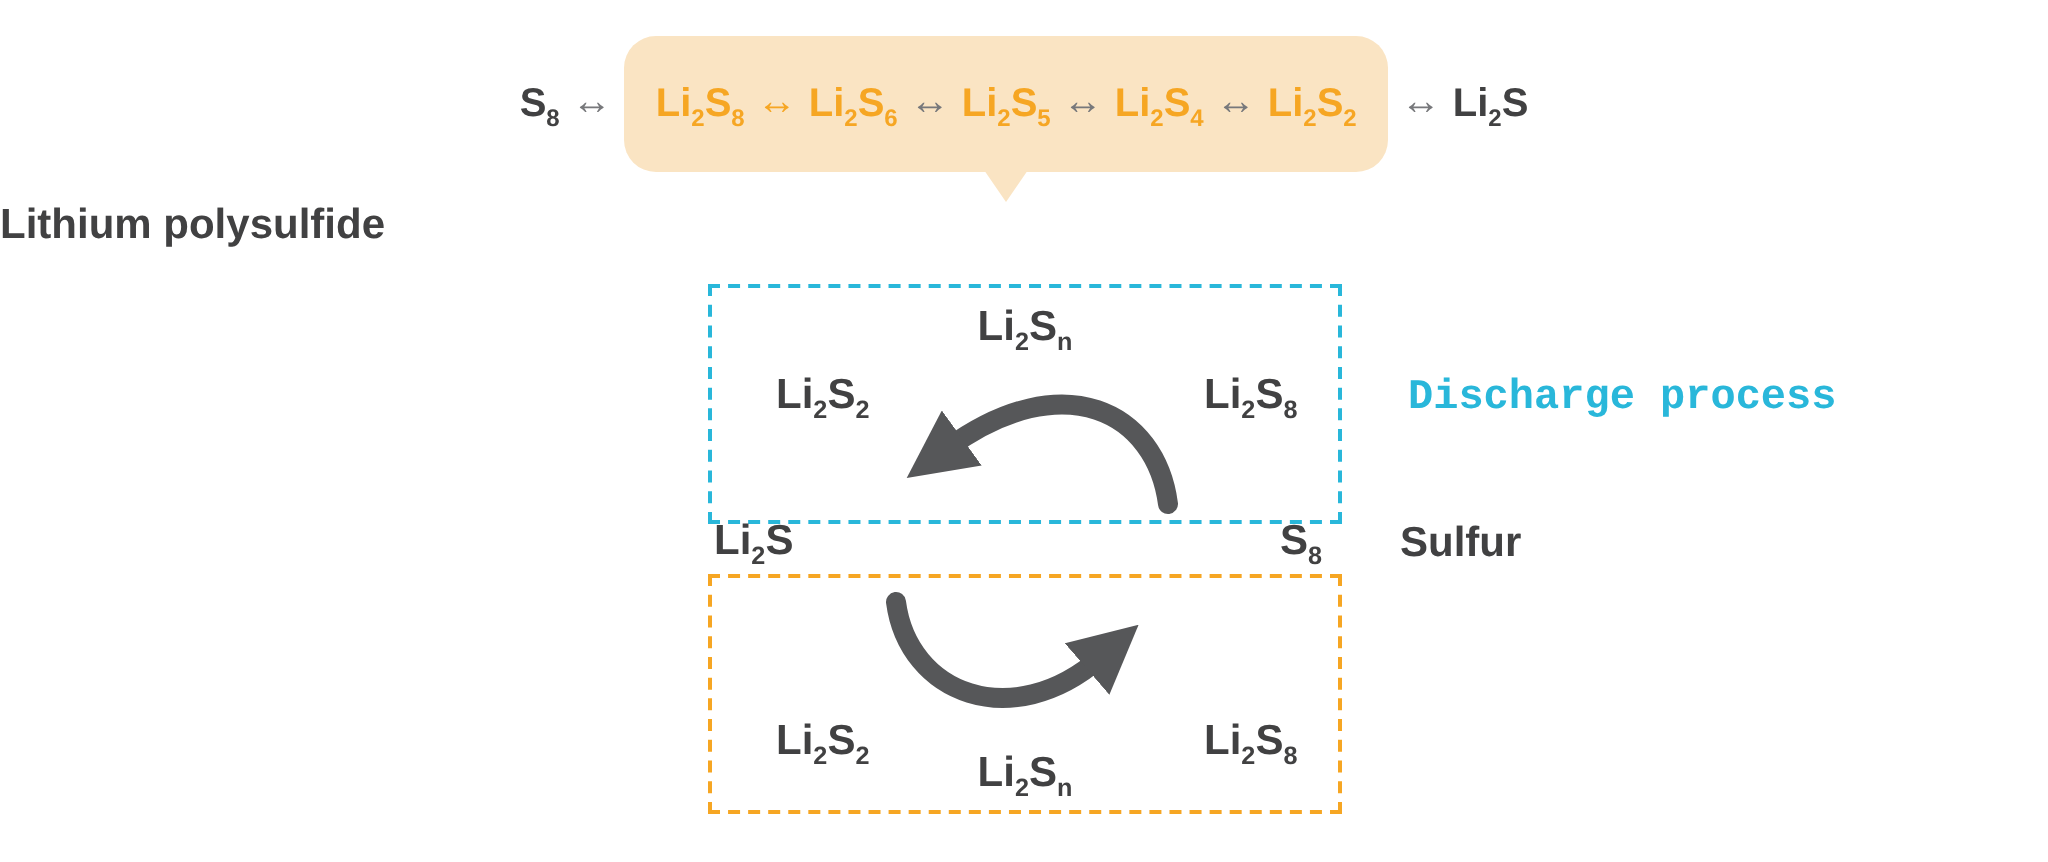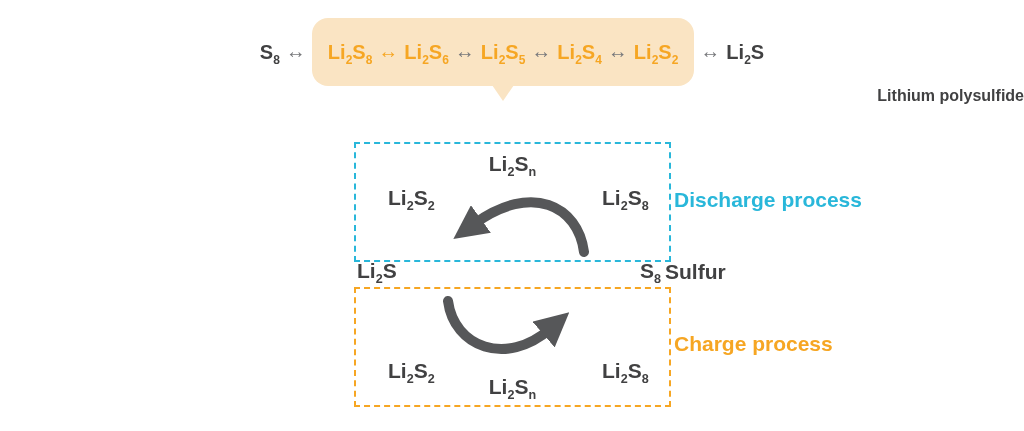--- a/index.html
+++ b/index.html
@@ -27,22 +27,22 @@
     background:var(--bubble-bg,#FAE4C3);
     display:flex;align-items:center;gap:6px;padding:0 16px;
   }
   .bubble-tail{
     position:absolute;left:50%;bottom:-15px;margin-left:-11px;
     width:0;height:0;
     border-left:11px solid transparent;border-right:11px solid transparent;
     border-top:16px solid var(--bubble-bg,#FAE4C3);
   }
   .poly-label{
-    position:absolute;top:87px;left:0;width:100%;text-align:right;
-    font-size:16px;
+    position:absolute;top:101px;left:0;width:100%;text-align:left;
+    font-size:21px;
   }
 
   
   .proc-box{position:absolute;left:354px;width:313px;height:116px;}
   .discharge-box{top:142px;border:2px dashed var(--cyan,#29B7DA);}
   .charge-box{top:287px;border:2px dashed var(--orange,#F6A623);}
   .proc-box .chem{position:absolute;font-size:21px;}
   .pos-top-center{left:0;right:0;top:8px;text-align:center;}
   .pos-bottom-center{left:0;right:0;top:86px;text-align:center;}
   .pos-left-mid{left:32px;top:42px;}
@@ -53,24 +53,24 @@
   .curve-svg.discharge{left:72px;top:42px;}
   .curve-svg.charge{left:72px;top:6px;}
   .curve-path{fill:none;stroke:var(--curve-arrow-gray,#565759);stroke-width:10;stroke-linecap:round;}
   marker path{fill:var(--curve-arrow-gray,#565759);}
 
   
   .mid{position:absolute;font-size:21px;white-space:nowrap;}
   .lithium-sulfide-label{left:168px;top:260px;}
   .li2s-mid{left:357px;top:259px;}
   .s8-mid{left:640px;top:259px;}
-  .sulfur-label{left:665px;top:260px;}
+  .sulfur-label{left:700px;top:260px;}
 
   
-  .side-label{position:absolute;left:674px;font-size:21px;white-space:nowrap;}
+  .side-label{position:absolute;left:704px;font-size:21px;white-space:nowrap;font-family:Liberation Mono, monospace;}
   .discharge-label{top:188px;color:var(--cyan,#29B7DA);}
   .charge-label{top:332px;color:var(--orange,#F6A623);}
 </style>
 </head>
 <body>
 
 <div class="stage">
 
   <div class="top-row">
     <span class="chem chem-dark">S<sub>8</sub></span>
@@ -119,15 +119,14 @@
         </marker>
       </defs>
       <path class="curve-path" d="M20,6 C26,52 78,72 122,34" marker-end="url(#ah-charge)"></path>
     </svg>
     <span class="chem chem-dark pos-left-low">Li<sub>2</sub>S<sub>2</sub></span>
     <span class="chem chem-dark pos-bottom-center">Li<sub>2</sub>S<sub>n</sub></span>
     <span class="chem chem-dark pos-right-low">Li<sub>2</sub>S<sub>8</sub></span>
   </div>
 
   <div class="side-label discharge-label">Discharge process</div>
-  <div class="side-label charge-label">Charge process</div>
 
 </div>
 
 </body></html>

